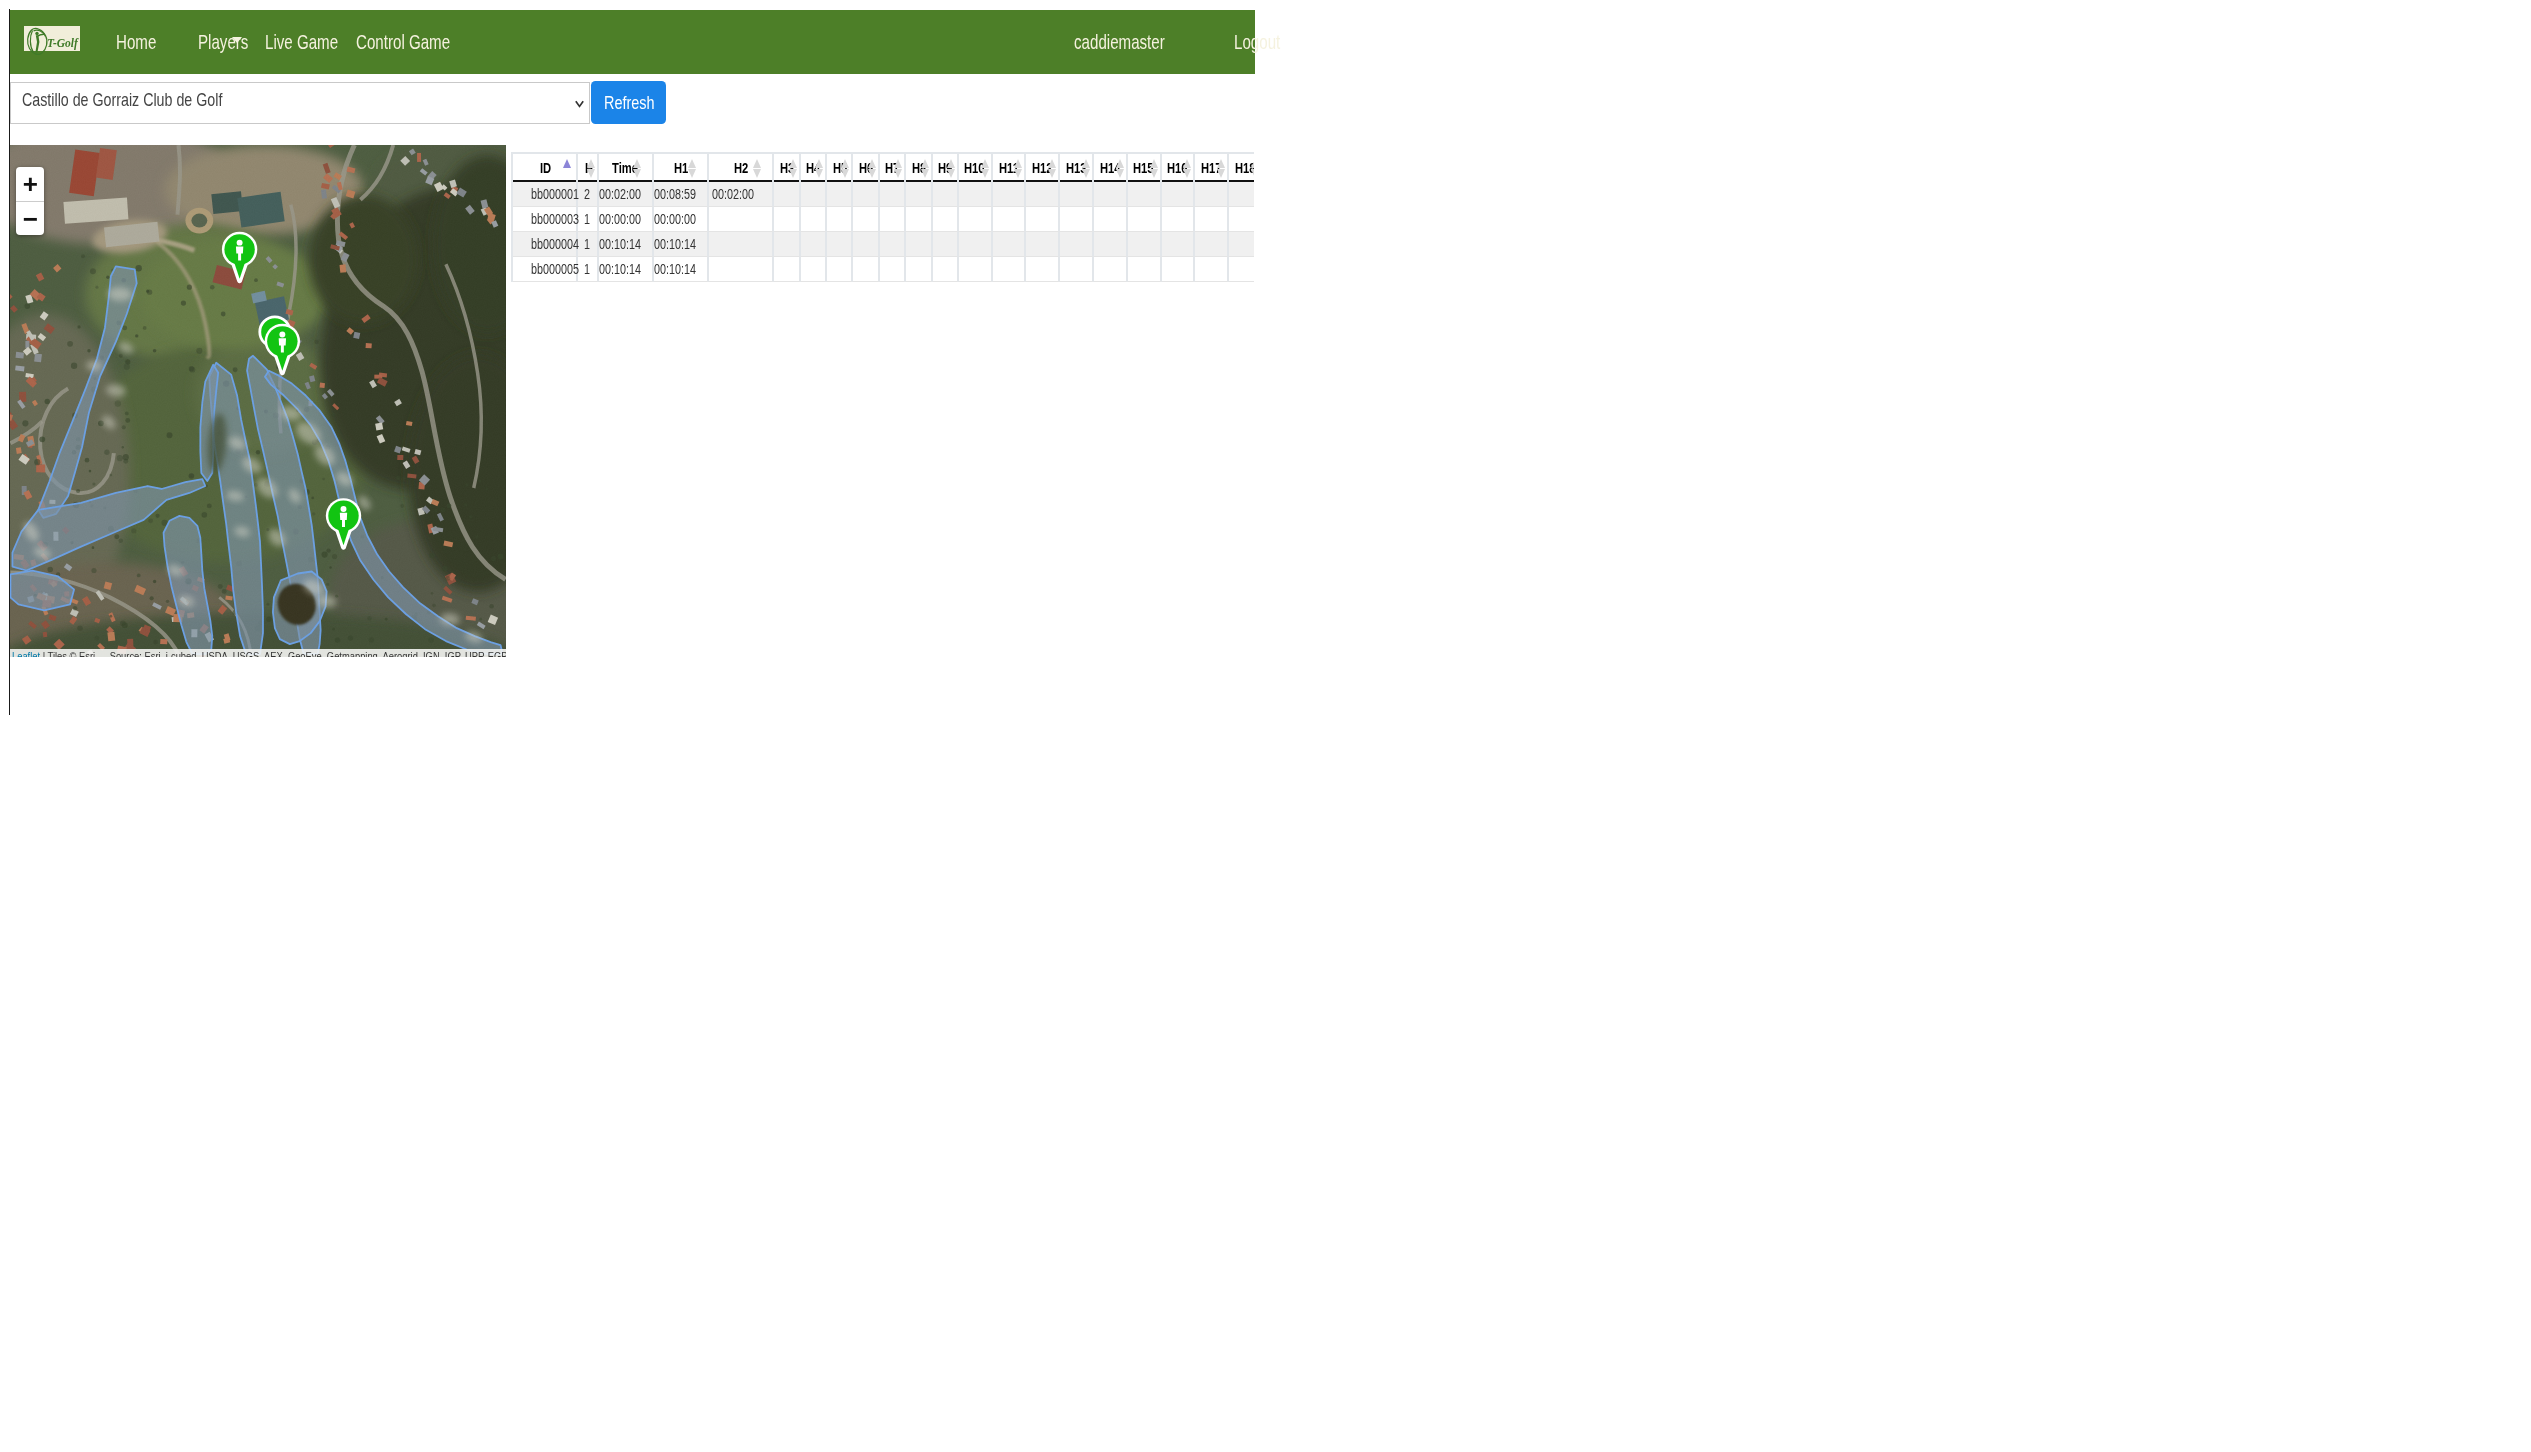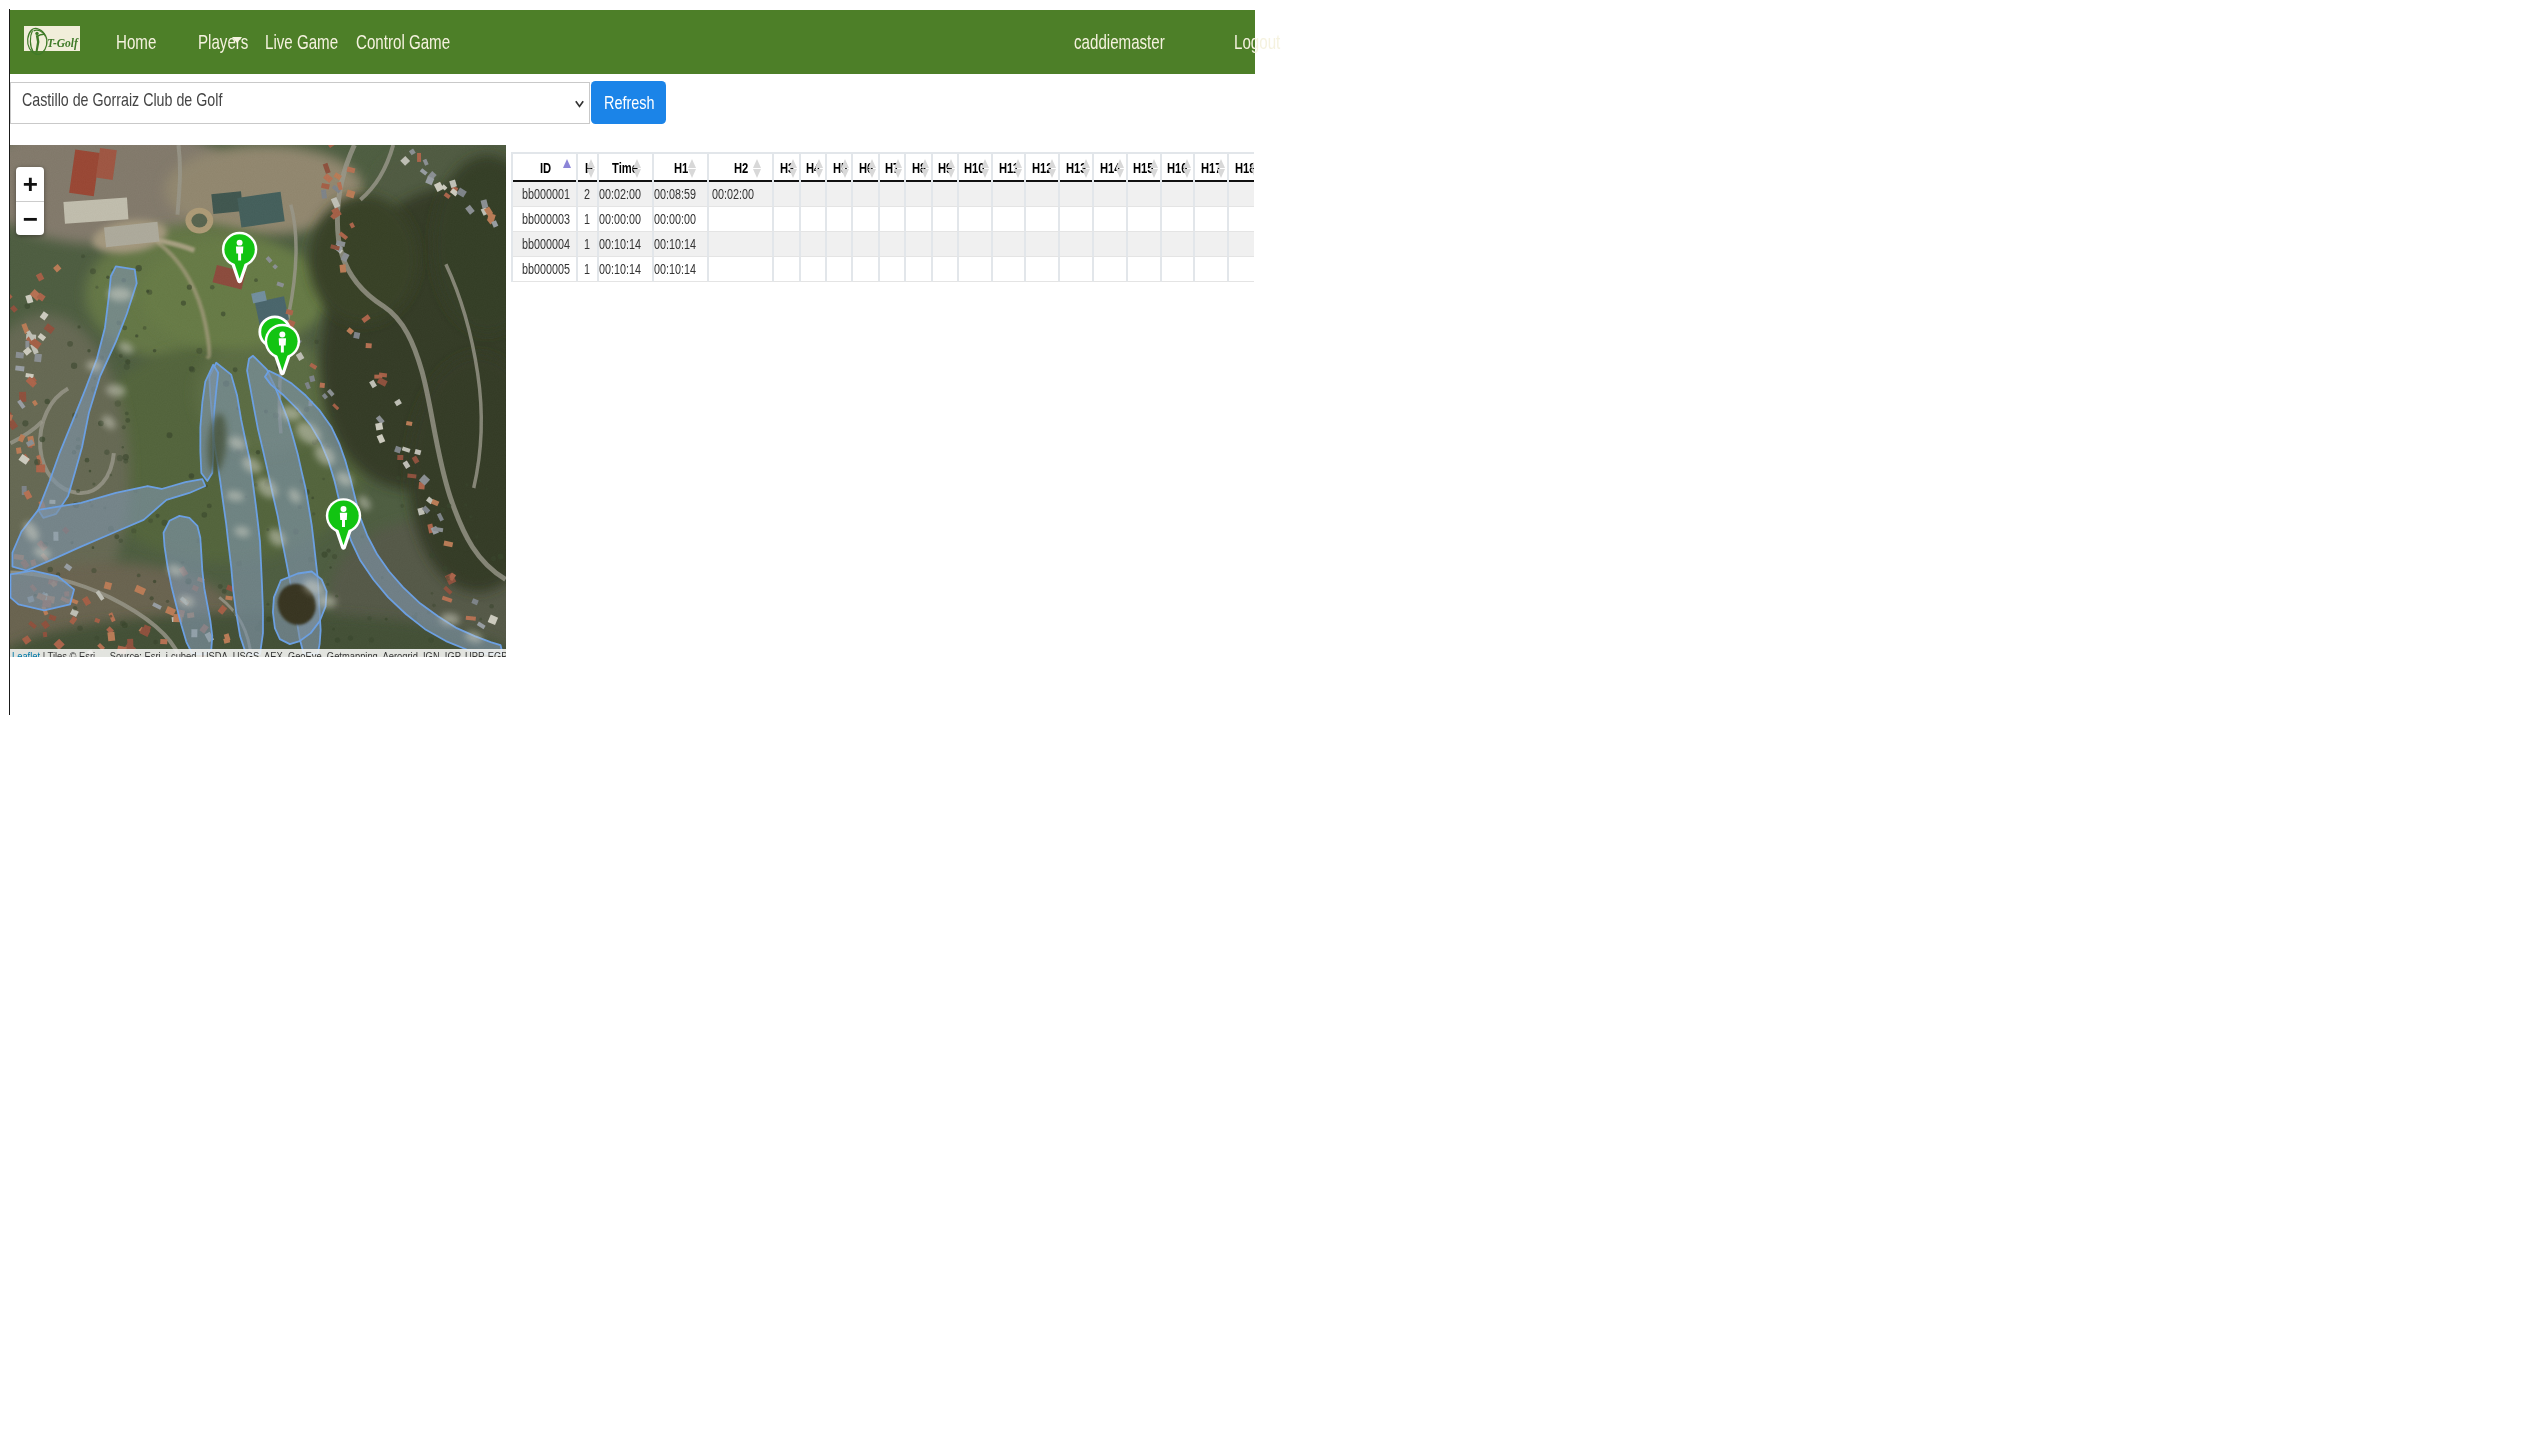--- a/index.html
+++ b/index.html
@@ -20,21 +20,21 @@
 .zbtn{width:28px;height:34px;text-align:center;font-size:26px;font-weight:bold;color:#111;line-height:34px}
 .zbtn+.zbtn{border-top:1px solid #ccc}
 .attr{position:absolute;left:0;bottom:0;width:496px;height:8px;background:rgba(244,244,242,.9);overflow:hidden}
 .attr .t{position:absolute;left:2px;top:1px;font-size:11px;color:#333}
 .attr .t b{color:#0078a8;font-weight:normal}
 .tblwrap{position:absolute;left:501px;top:142px;width:743px;background:#e2e6ea;padding:2.5px 0 0 2px;overflow:hidden}
 table{border-collapse:separate;border-spacing:0;table-layout:fixed;width:750px}
 th{height:28px;font-size:14px;color:#000;text-align:center;padding:0 0 0 5px;position:relative;background:#fff;box-shadow:inset 0 -2px 0 #111;border-right:2px solid #e2e6ea;font-weight:bold}
 td{height:25px;font-size:14.4px;color:#333;padding:0;background:#fff;border-bottom:1px solid #e4e4e4;border-right:2px solid #e2e6ea}
 tr.odd td{background:#f0f0f0}
-.c-id{padding-left:9px}
+.c-id{padding-left:18px}
 .c-c{text-align:center}
 .arr{position:absolute;top:50%;margin-top:-9.5px;width:9px;height:19px}
 .arrw{right:10px}
 .arrn{right:1px}
 .au{position:absolute;left:0;top:0;width:0;height:0;border-left:4.5px solid transparent;border-right:4.5px solid transparent;border-bottom:9px solid #d8d8d8}
 .ad{position:absolute;left:0;bottom:0;width:0;height:0;border-left:4.5px solid transparent;border-right:4.5px solid transparent;border-top:9px solid #d8d8d8}
 .aup{position:absolute;right:5px;top:4.5px;width:0;height:0;border-left:4.5px solid transparent;border-right:4.5px solid transparent;border-bottom:9.5px solid #8c85d8}
 .footer{position:absolute;left:0;top:647px;width:1245px;height:58px;background:#4d7f28;color:#f5f2df}
 .fitem{position:absolute;top:22px;line-height:21px;font-size:21px}
 </style></head><body>

